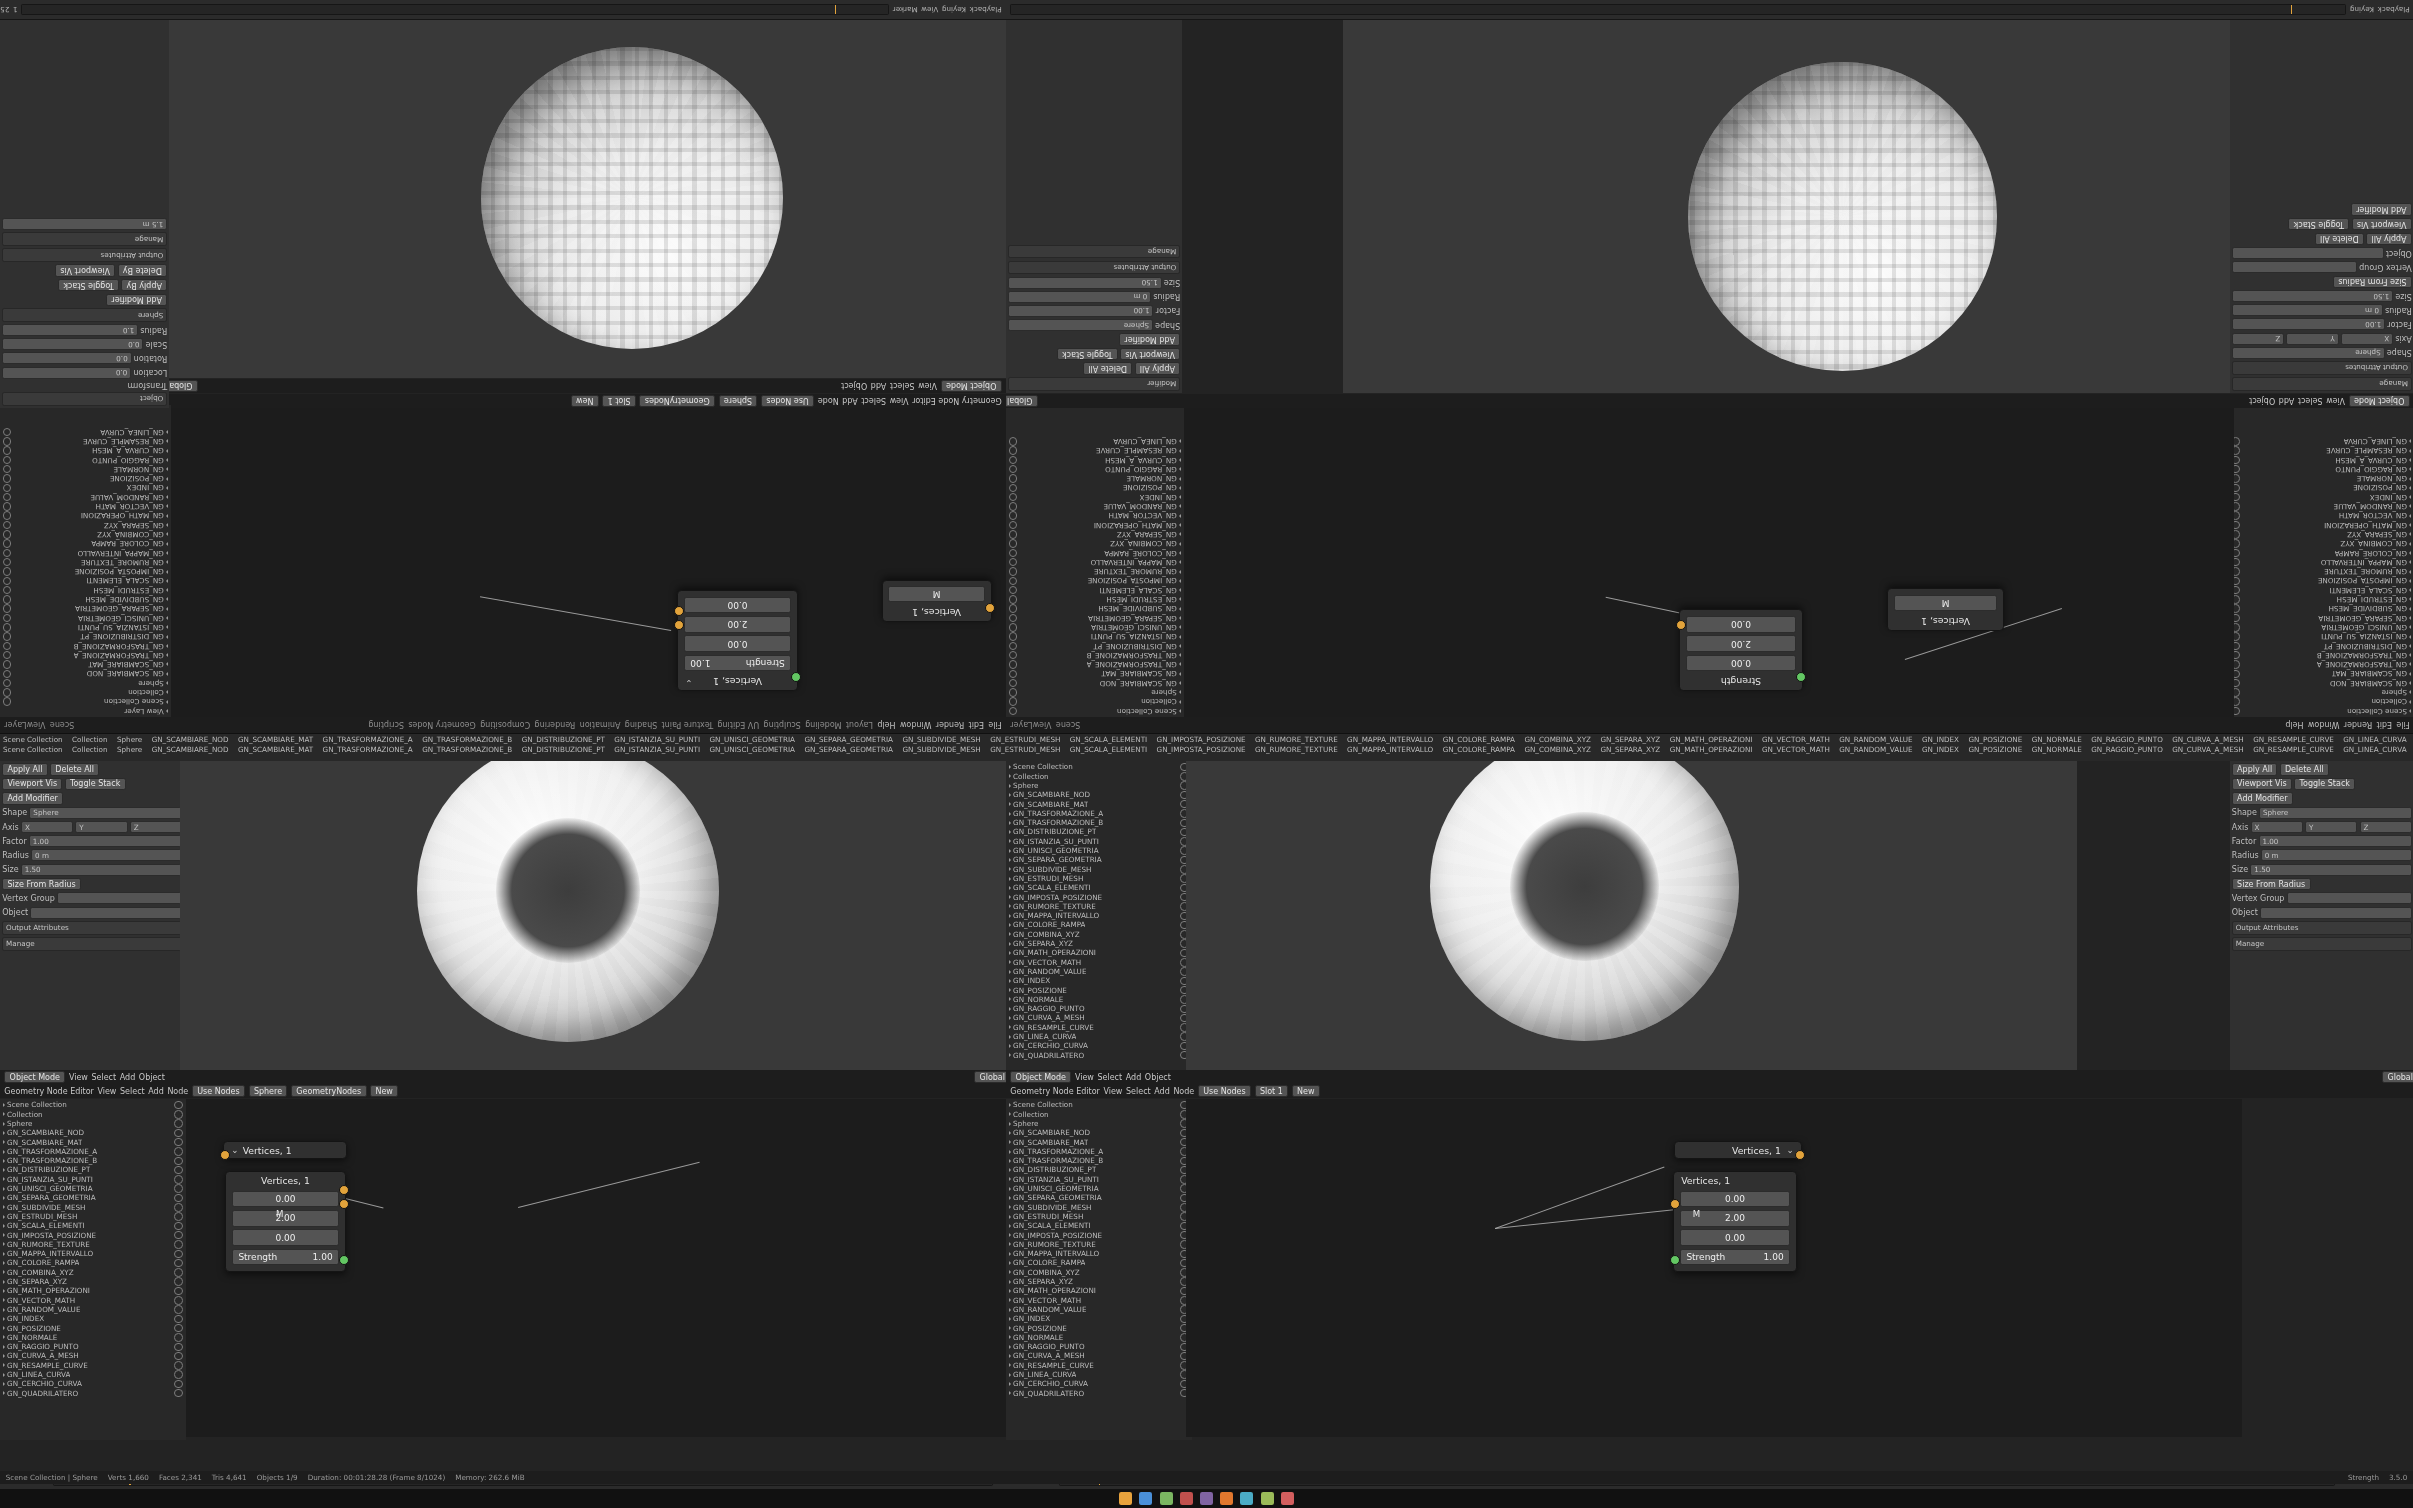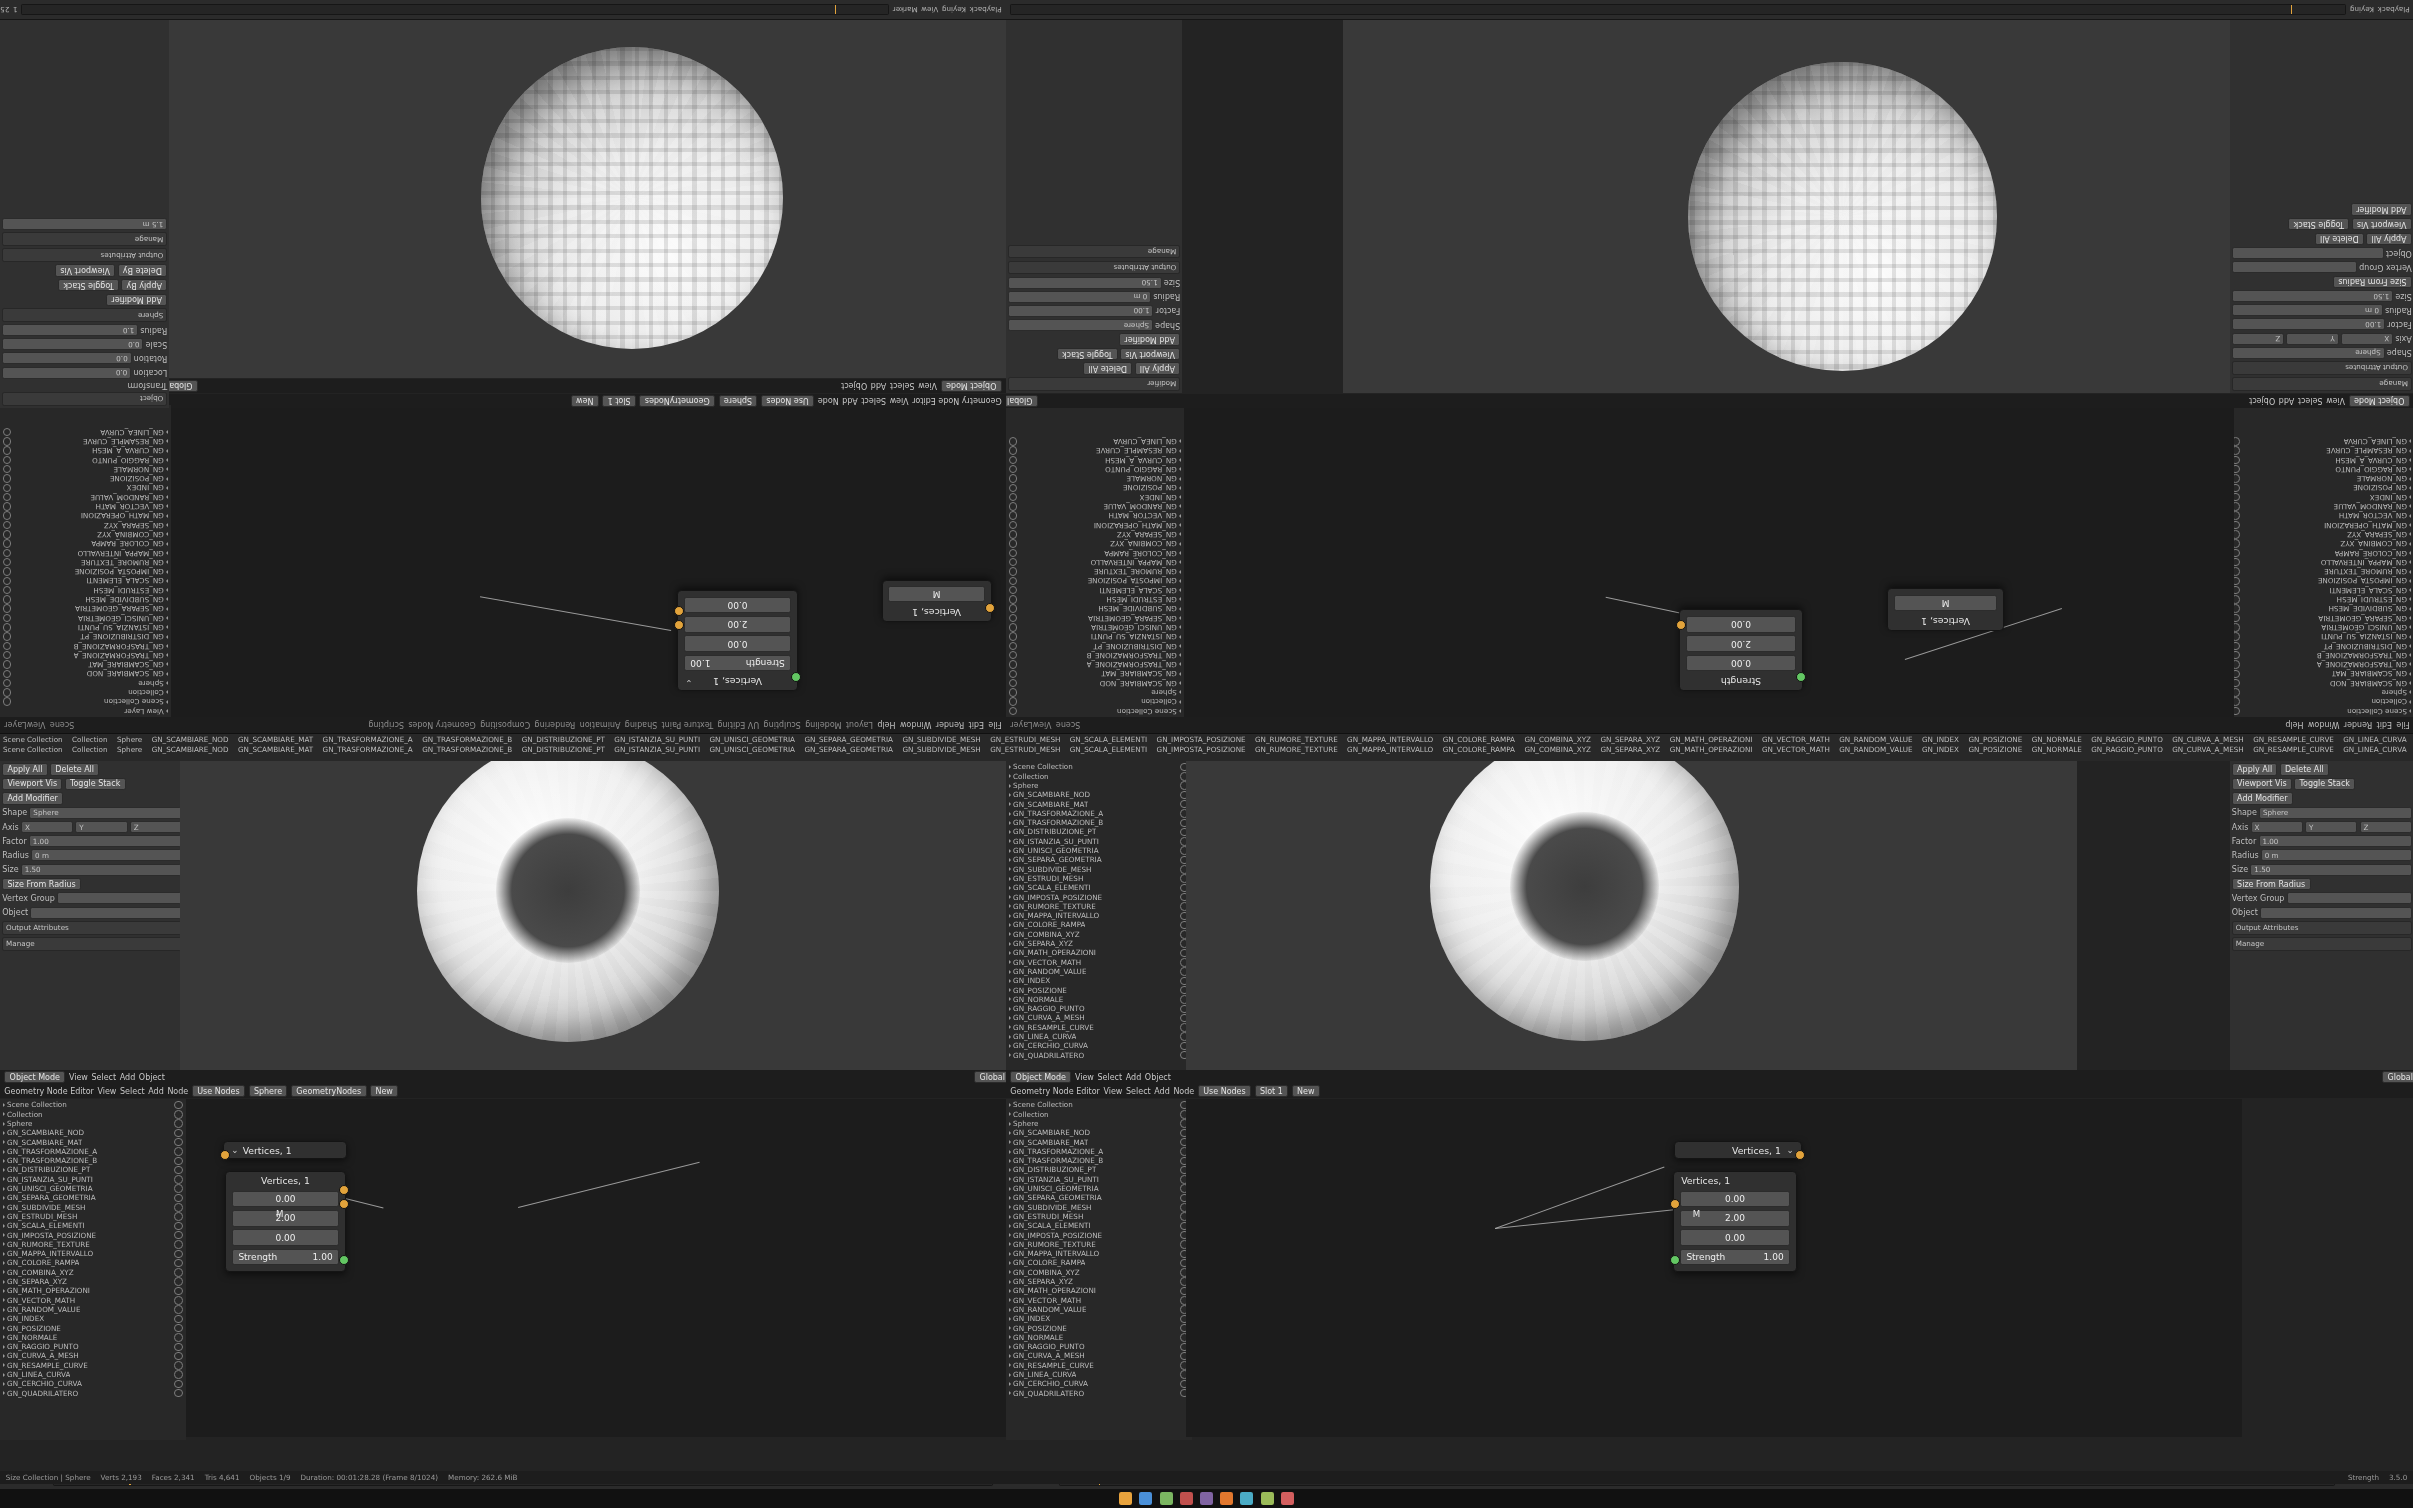--- a/index.html
+++ b/index.html
@@ -1799,22 +1799,22 @@
       <span>Marker</span>
       <div class="scrub">
           <div class="pin" style="left:3%"></div>
         </div>
       <span>v1.0.0</span>
       <span>E X A M P L E S</span>
     </div>
   </div>
 
   <div class="status" style="top:1471px;">
-    <span>Size Collection | Sphere</span>
-    <span>Verts 2,193</span>
+    <span>Scene Collection | Sphere</span>
+    <span>Verts 1,660</span>
     <span>Faces 2,341</span>
     <span>Tris 4,641</span>
     <span>Objects 1/9</span>
     <span>Duration: 00:01:28.28 (Frame 8/1024)</span>
     <span>Memory: 262.6 MiB</span>
     <span style="flex:1"></span>
     <span>Strength</span>
     <span>3.5.0</span>
   </div>
 

